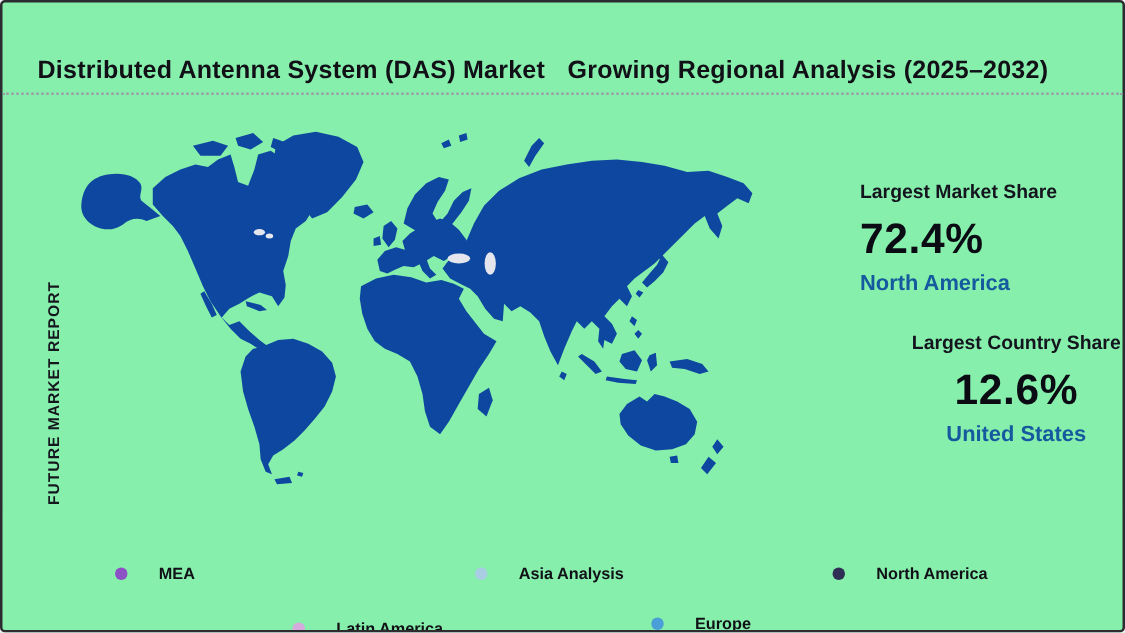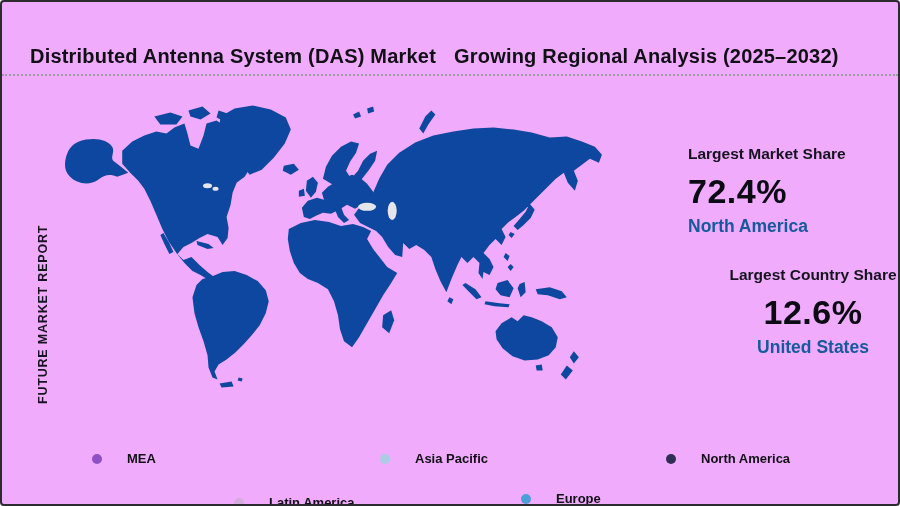--- a/index.html
+++ b/index.html
@@ -1,18 +1,18 @@
 <!DOCTYPE html>
 <html><head>
 <meta charset="utf-8">
 <style>
   html,body{margin:0;padding:0;background:#f4f4f6;}
   .frame{
     position:relative; width:896px; height:502px; margin:0 auto;
-    background:#f0abfc; border:2px solid #2b2b30; border-radius:4px;
+    background:#86efac; border:2px solid #2b2b30; border-radius:4px;
     overflow:hidden; font-family:"Liberation Sans", sans-serif;
   }
   .title{
     position:absolute; left:28px; top:43px; white-space:nowrap;
     font-size:20px; font-weight:bold; color:#101016; letter-spacing:.2px;
   }
   .title .t2{ margin-left:18px; }
   .divider{
     position:absolute; left:0; right:0; top:72px; height:0;
     border-top:2px dotted #9b9ca8;
@@ -100,21 +100,21 @@
   <div class="legend-item li-1">
     <span class="dot" style="background-color: rgb(139, 81, 197);"></span>
     <span class="legend-label">MEA</span>
   </div>
   <div class="legend-item li-2">
     <span class="dot" style="background-color: rgb(213, 171, 221);"></span>
     <span class="legend-label">Latin America</span>
   </div>
   <div class="legend-item li-3">
     <span class="dot" style="background-color: rgb(169, 205, 226);"></span>
-    <span class="legend-label">Asia Pacific</span>
+    <span class="legend-label">Asia Analysis</span>
   </div>
   <div class="legend-item li-4">
     <span class="dot" style="background-color: rgb(75, 159, 216);"></span>
     <span class="legend-label">Europe</span>
   </div>
   <div class="legend-item li-5">
     <span class="dot" style="background-color: rgb(47, 47, 85);"></span>
     <span class="legend-label">North America</span>
   </div>
 

